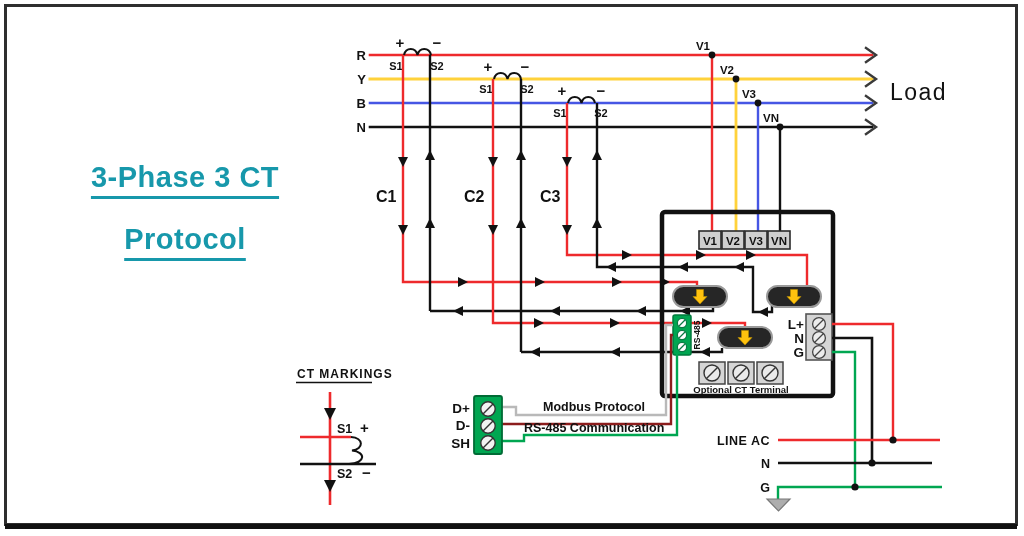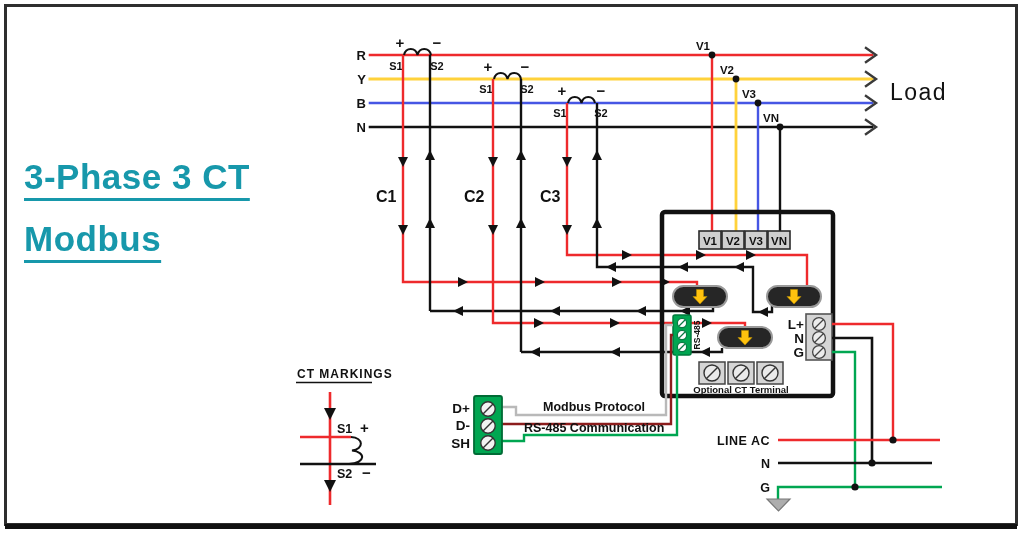--- a/index.html
+++ b/index.html
@@ -3,37 +3,37 @@
 <meta charset="utf-8">
 <style>
   html,body{margin:0;padding:0;background:#ffffff;}
   #stage{
     position:relative;width:1024px;height:536px;background:#ffffff;
     font-family:"Liberation Sans",sans-serif;overflow:hidden;
   }
   #diagram-svg{position:absolute;left:0;top:0;}
   #diagram-svg text{font-family:"Liberation Sans",sans-serif;fill:#111;}
   .title-block{
-    position:absolute;left:24px;top:146px;width:322px;text-align:left;
-    color:#1798AB;font-weight:bold;font-size:35px;line-height:62px;
+    position:absolute;left:24px;top:146px;width:322px;text-align:center;
+    color:#1798AB;font-weight:bold;font-size:29px;line-height:62px;
     letter-spacing:.5px;
   }
   .title-block span{
     display:block;text-decoration:underline;
     text-decoration-thickness:3px;text-underline-offset:9px;
   }
 </style>
 </head>
 <body>
 
 <div id="stage">
 
   <div class="title-block">
     <span>3-Phase 3 CT</span>
-    <span>Modbus</span>
+    <span>Protocol</span>
   </div>
 
   <svg id="diagram-svg" width="1024" height="536" viewBox="0 0 1024 536">
 
     <g>
       <rect x="5.5" y="5.5" width="1011" height="519" fill="none" stroke="#2E2E2E" stroke-width="3"></rect>
       <line x1="5" y1="526.5" x2="1017" y2="526.5" stroke="#111" stroke-width="5"></line>
     </g>
 
     <g stroke-linecap="square">

